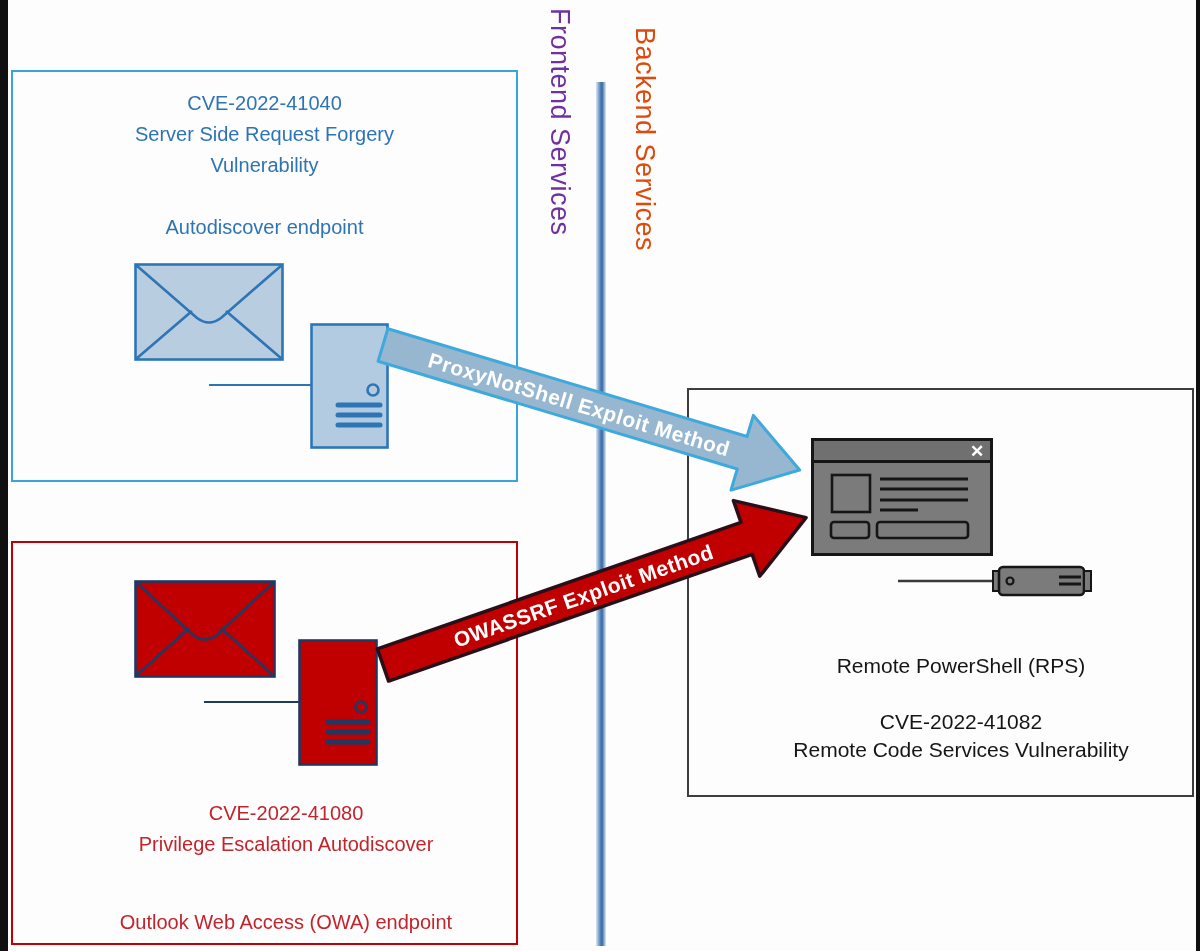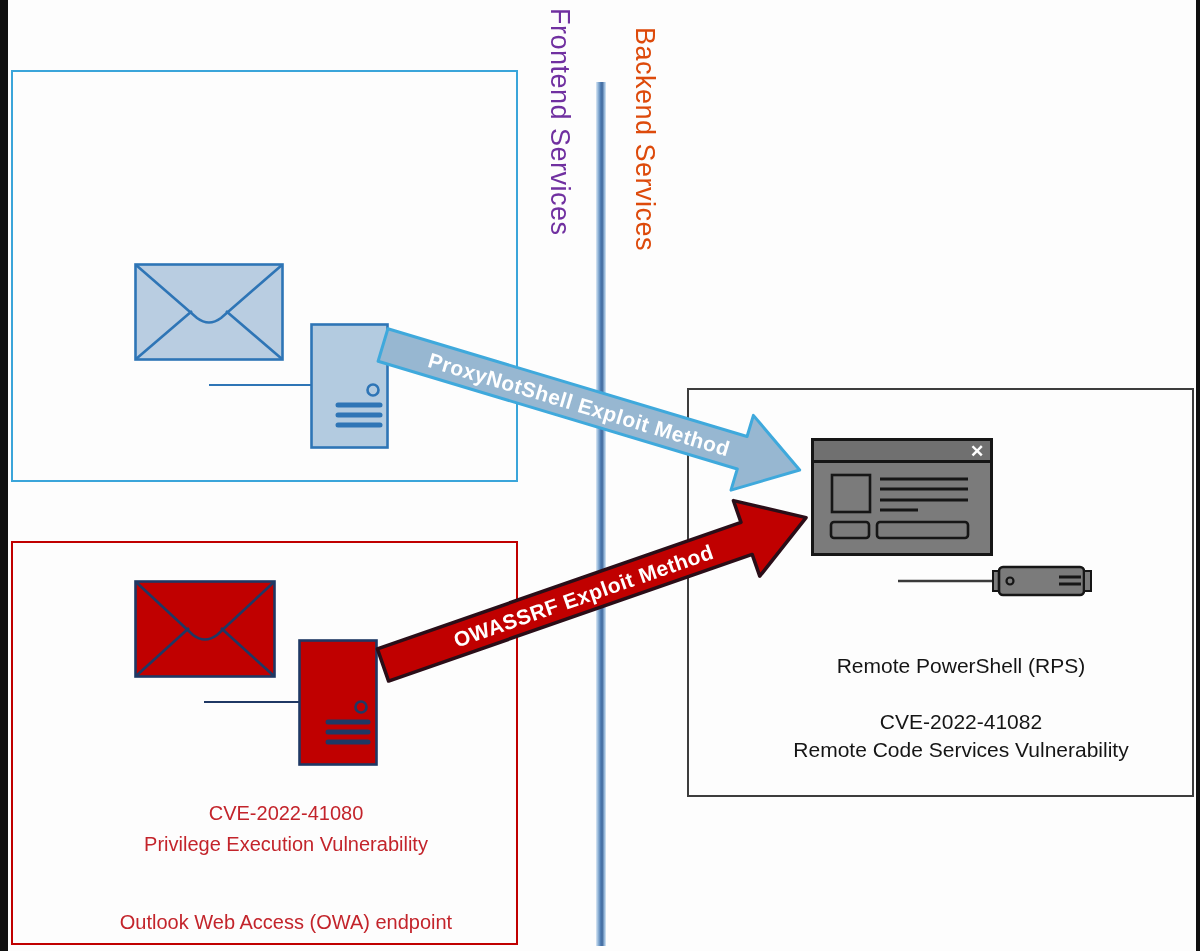--- a/index.html
+++ b/index.html
@@ -55,41 +55,47 @@
 
   <div class="edge-strip left"></div>
   <div class="edge-strip right"></div>
 
   <div class="divider"></div>
 
   <div class="lane-label frontend">Frontend Services</div>
   <div class="lane-label backend">Backend Services</div>
 
   <div class="box blue"></div>
+  <div class="textblock tb-blue">
+    <div>CVE-2022-41040</div>
+    <div>Server Side Request Forgery</div>
+    <div>Vulnerability</div>
+    <div class="endpoint">Autodiscover endpoint</div>
+  </div>
 
   <svg class="icon-svg" style="left:134px;top:263px;" width="150" height="98" viewBox="0 0 150 98">
     <rect x="1.5" y="1.5" width="147" height="95" fill="#B9CDE1" stroke="#2E75B6" stroke-width="2.6"></rect>
     <path d="M2 2 L63 55 Q75 64 87 55 L148 2" fill="none" stroke="#2E75B6" stroke-width="2.6"></path>
     <path d="M2 96 L58 48 M148 96 L92 48" fill="none" stroke="#2E75B6" stroke-width="2.6"></path>
   </svg>
 
   <div class="connector blue"></div>
 
   <svg class="icon-svg" style="left:310px;top:323px;" width="79" height="126" viewBox="0 0 79 126">
     <rect x="1.5" y="1.5" width="76" height="123" fill="#B3CBE0" stroke="#2E75B6" stroke-width="2.6"></rect>
     <circle cx="63" cy="67" r="5.5" fill="none" stroke="#2E75B6" stroke-width="2.6"></circle>
     <line x1="28" y1="82" x2="70" y2="82" stroke="#2E75B6" stroke-width="5" stroke-linecap="round"></line>
     <line x1="28" y1="92" x2="70" y2="92" stroke="#2E75B6" stroke-width="5" stroke-linecap="round"></line>
     <line x1="28" y1="102" x2="70" y2="102" stroke="#2E75B6" stroke-width="5" stroke-linecap="round"></line>
   </svg>
 
   <div class="box red"></div>
   <div class="textblock tb-red">
     <div>CVE-2022-41080</div>
-    <div>Privilege Execution Vulnerability</div>
+    <div>Privilege Escalation Autodiscover</div>
     <div class="endpoint">Outlook Web Access (OWA) endpoint</div>
   </div>
 
   <svg class="icon-svg" style="left:134px;top:580px;" width="142" height="98" viewBox="0 0 142 98">
     <rect x="1.5" y="1.5" width="139" height="95" fill="#C00000" stroke="#1F3864" stroke-width="2.6"></rect>
     <path d="M2 2 L59 55 Q71 64 83 55 L140 2" fill="none" stroke="#1F3864" stroke-width="2.6"></path>
     <path d="M2 96 L55 48 M140 96 L87 48" fill="none" stroke="#1F3864" stroke-width="2.6"></path>
   </svg>
 
   <div class="connector red"></div>

